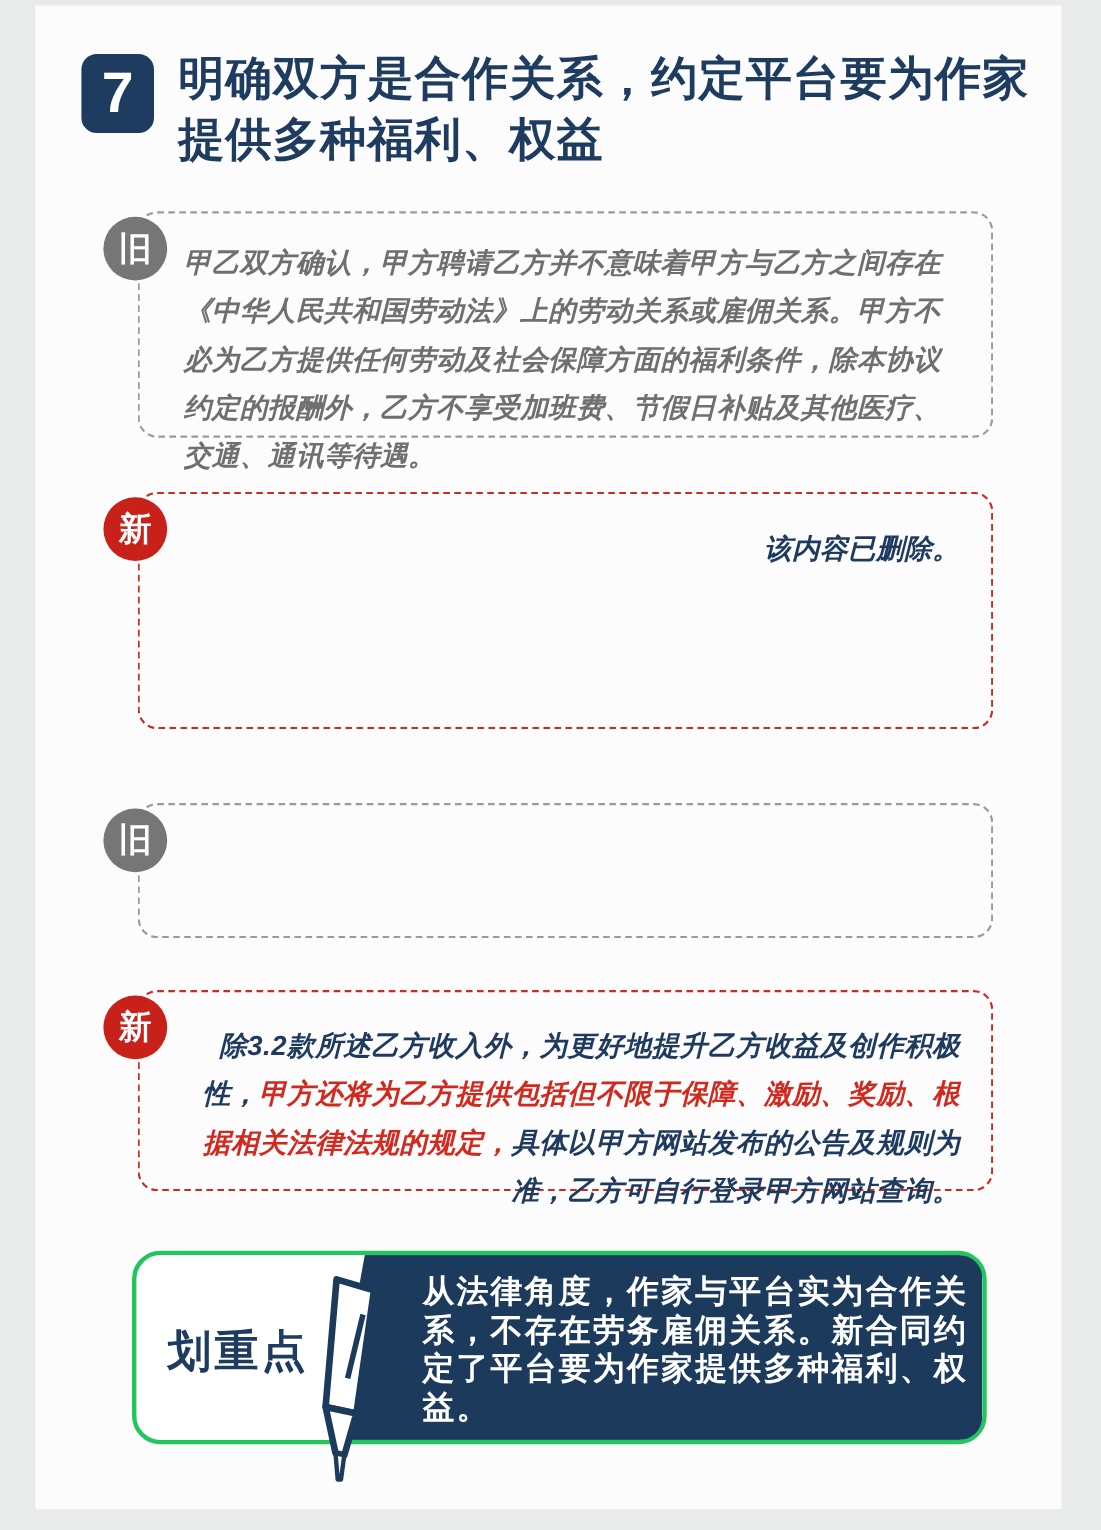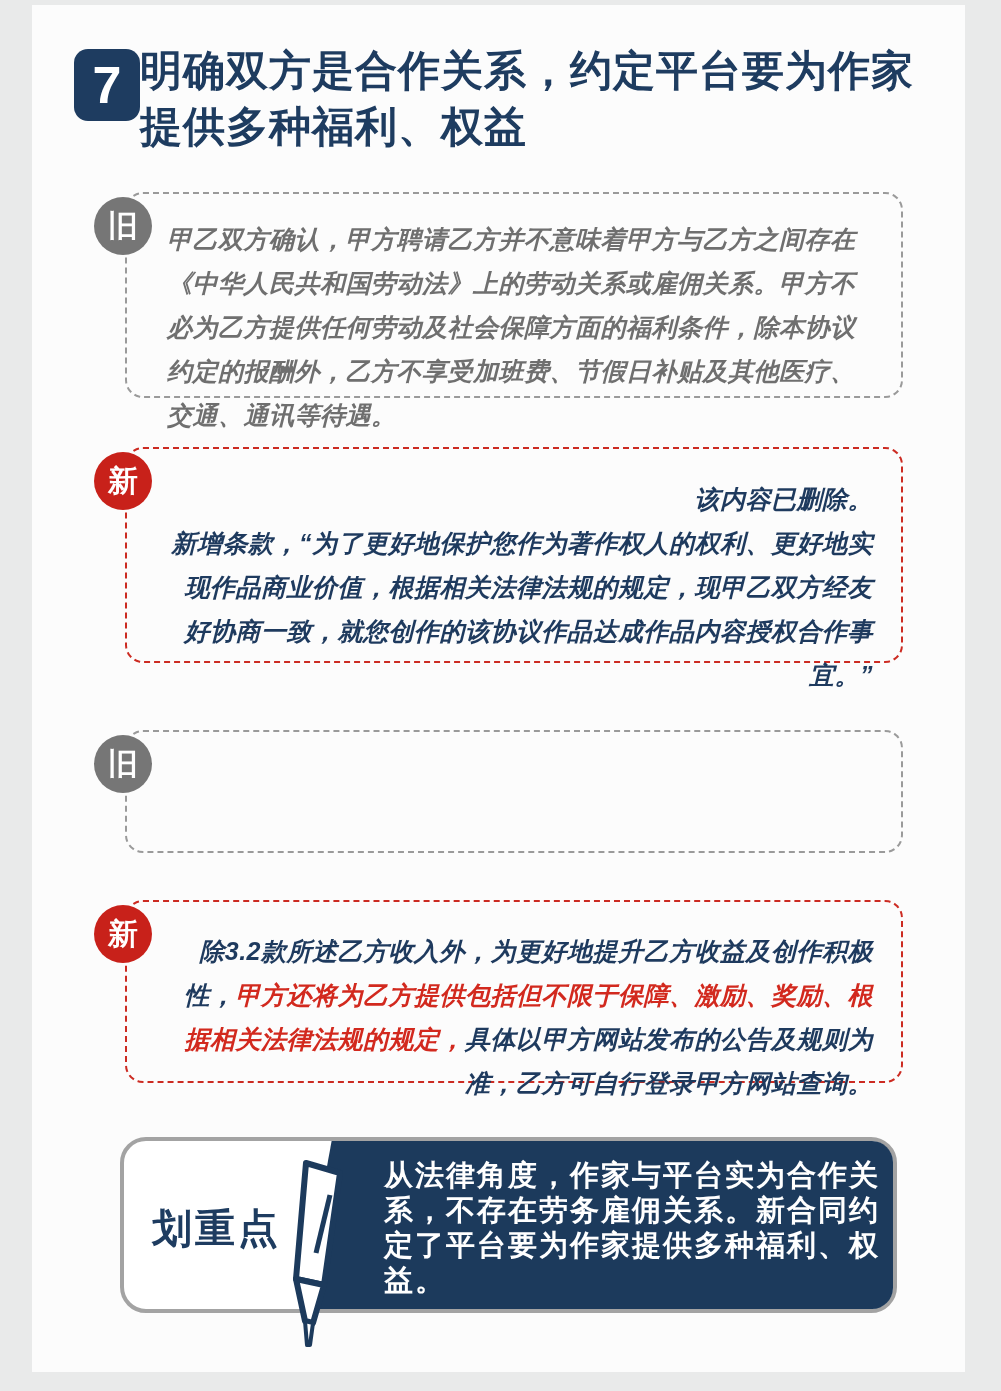--- a/index.html
+++ b/index.html
@@ -15,21 +15,21 @@
   }
   
   .header{position:absolute;left:42px;top:38px;display:flex;align-items:flex-start;}
   .num-badge{
     width:66px;height:72px;border-radius:14px;background:#1e3c60;
     color:#ffffff;font-size:52px;font-weight:bold;
     display:flex;align-items:center;justify-content:center;
     margin-top:6px;flex:0 0 auto;
   }
   .title{
-    width:780px;
+    margin-left:22px;width:780px;
     color:#1e3c60;font-size:42px;font-weight:bold;line-height:56px;
     letter-spacing:1px;
   }
   
   .box{
     position:absolute;left:93px;width:778px;
     border-radius:18px;box-sizing:border-box;
   }
   .box.old{border:2px dashed #9a9a9a;}
   .box.new{border:2px dashed #cc2b22;}
@@ -47,21 +47,21 @@
   .clause{
     font-size:25px;line-height:44px;font-weight:bold;font-style:italic;
     margin:0;letter-spacing:0.5px;
   }
   .clause.graytext{color:#6f6f6f;}
   .clause.navytext{color:#1e3a5e;text-align:right;}
   .redrun{color:#d2291e;}
   
   .footer{
     position:absolute;left:88px;top:1132px;width:777px;height:176px;
-    border:4px solid #a3a3a3;border-radius:26px;background:#ffffff;
+    border:4px solid #22c55e;border-radius:26px;background:#ffffff;
     box-sizing:border-box;
   }
   .footer-clip{
     position:absolute;left:0;top:0;right:0;bottom:0;
     border-radius:21px;overflow:hidden;
   }
   .footer-navy{
     position:absolute;left:0;top:0;right:0;bottom:0;background:#1c3a5c;
     clip-path:polygon(27% 0, 100% 0, 100% 100%, 23% 100%);
   }
@@ -89,21 +89,20 @@
   </div>
 
   <div class="box old box1">
     <div class="badge gray">旧</div>
     <p class="clause graytext">甲乙双方确认，甲方聘请乙方并不意味着甲方与乙方之间存在《中华人民共和国劳动法》上的劳动关系或雇佣关系。甲方不必为乙方提供任何劳动及社会保障方面的福利条件，除本协议约定的报酬外，乙方不享受加班费、节假日补贴及其他医疗、交通、通讯等待遇。</p>
   </div>
 
   <div class="box new box2">
     <div class="badge red">新</div>
     <p class="clause navytext">该内容已删除。</p>
-    <p class="clause navytext">新增条款，“为了更好地保护您作为著作权人的权利、更好地实现作品商业价值，根据相关法律法规的规定，现甲乙双方经友好协商一致，就您创作的该协议作品达成作品内容授权合作事宜。”</p>
   </div>
 
   <div class="box old box3">
     <div class="badge gray">旧</div>
   </div>
 
   <div class="box new box4">
     <div class="badge red">新</div>
     <p class="clause navytext"><span>除3.2款所述乙方收入外，为更好地提升乙方收益及创作积极性，</span><span class="redrun">甲方还将为乙方提供包括但不限于保障、激励、奖励、根据相关法律法规的规定，</span><span>具体以甲方网站发布的公告及规则为准，乙方可自行登录甲方网站查询。</span></p>
   </div>

